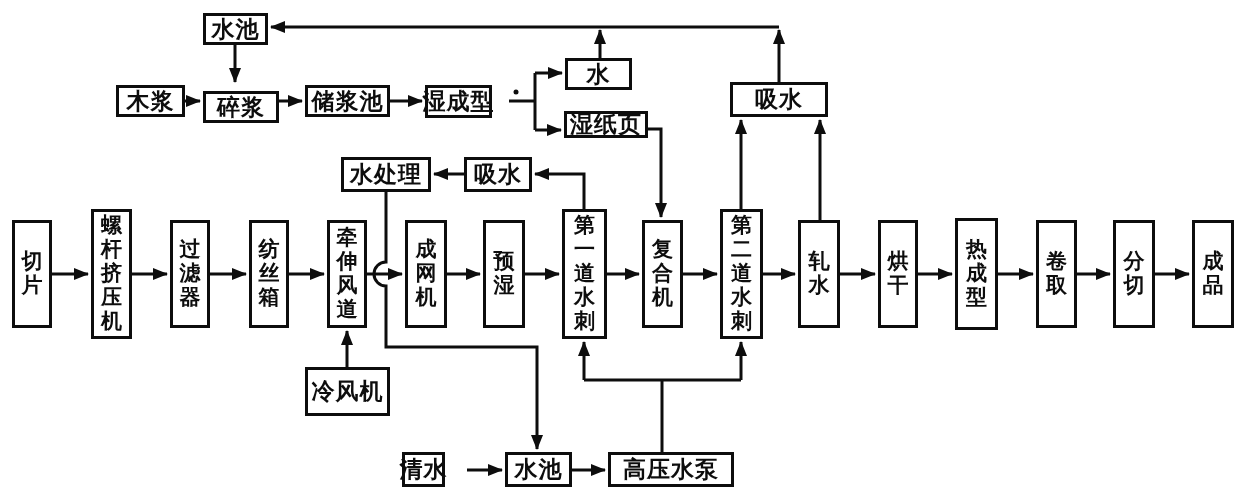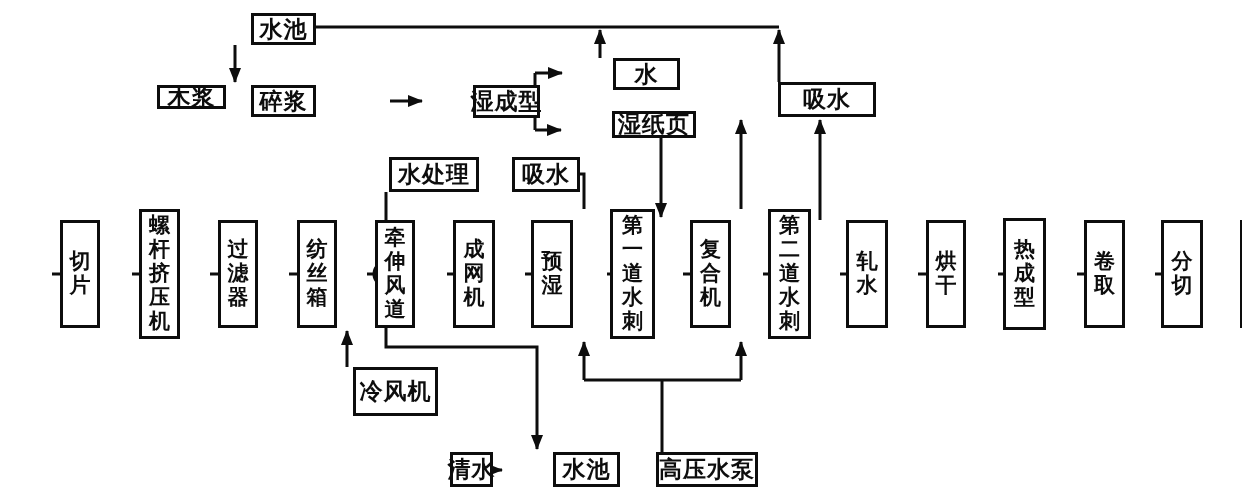--- a/index.html
+++ b/index.html
@@ -4,21 +4,21 @@
 <style>
   html,body { margin:0; padding:0; background:#ffffff; }
   #canvas {
     position:relative; width:1242px; height:500px; background:#ffffff;
     font-family:"DejaVu Sans","Liberation Sans",sans-serif; overflow:hidden;
   }
   #edges { position:absolute; left:0; top:0; width:1242px; height:500px; }
   .box {
     position:absolute; box-sizing:border-box; background:#ffffff;
     border:3px solid #0d0d0d; color:#0d0d0d; font-weight:bold;
-    display:flex; align-items:center; justify-content:center; text-align:center;margin-left:48px;
+    display:flex; align-items:center; justify-content:center; text-align:center;
   }
   .h { font-size:23px; letter-spacing:1px; line-height:1; white-space:nowrap; }
   .v { font-size:21px; flex-direction:column; }
   .v .vchar { display:block; line-height:1.14; }
 </style>
 </head>
 <body>
 
 <div id="canvas">
 
@@ -75,22 +75,23 @@
       <path d="M572,470 H605" marker-end="url(#ar)"></path>
       <path d="M662,452 V380"></path>
       <path d="M584,380 H741"></path>
       <path d="M584,380 V342" marker-end="url(#ar)"></path>
       <path d="M741,380 V342" marker-end="url(#ar)"></path>
     </g>
     <circle cx="516" cy="92" r="2.5" fill="#0d0d0d"></circle>
   </svg>
 
   <div class="box h" style="left:203px;top:13px;width:65px;height:32px">水池</div>
-  <div class="box h" style="left:109px;top:85px;width:69px;height:24px">木浆</div>
-  <div class="box h" style="left:203px;top:85px;width:65px;height:32px">碎浆</div>
+  <div class="box h" style="left:116px;top:85px;width:69px;height:32px">木浆</div>
+  <div class="box h" style="left:203px;top:91px;width:76px;height:32px">碎浆</div>
+  <div class="box h" style="left:305px;top:85px;width:85px;height:32px">储浆池</div>
   <div class="box h" style="left:425px;top:85px;width:67px;height:33px">湿成型</div>
   <div class="box h" style="left:565px;top:58px;width:67px;height:32px">水</div>
   <div class="box h" style="left:564px;top:111px;width:84px;height:27px">湿纸页</div>
   <div class="box h" style="left:730px;top:82px;width:98px;height:35px">吸水</div>
   <div class="box h" style="left:341px;top:157px;width:90px;height:35px">水处理</div>
   <div class="box h" style="left:464px;top:157px;width:68px;height:35px">吸水</div>
 
   <div class="box v" style="left:12px;top:220px;width:40px;height:108px">
       <span class="vchar">切</span>
       <span class="vchar">片</span>
@@ -168,15 +169,15 @@
       <span class="vchar">切</span>
     </div>
   <div class="box v" style="left:1192px;top:220px;width:42px;height:108px">
       <span class="vchar">成</span>
       <span class="vchar">品</span>
     </div>
 
   <div class="box h" style="left:305px;top:367px;width:85px;height:49px">冷风机</div>
   <div class="box h" style="left:402px;top:452px;width:43px;height:35px">清水</div>
   <div class="box h" style="left:505px;top:452px;width:67px;height:35px">水池</div>
-  <div class="box h" style="left:608px;top:452px;width:102px;height:35px">高压水泵</div>
+  <div class="box h" style="left:608px;top:452px;width:126px;height:35px">高压水泵</div>
 
 </div>
 
 </body></html>

